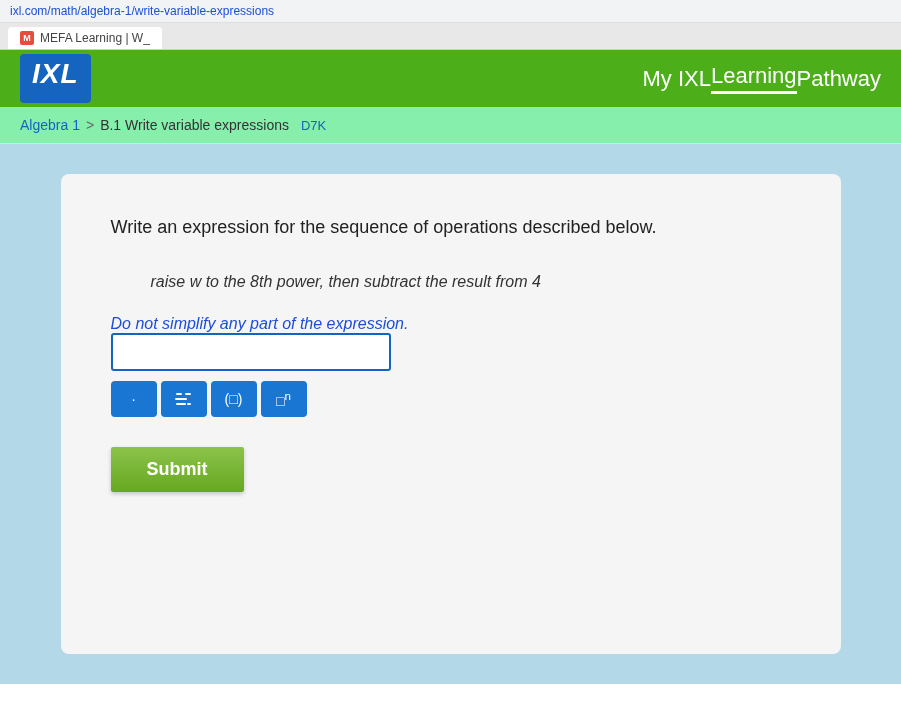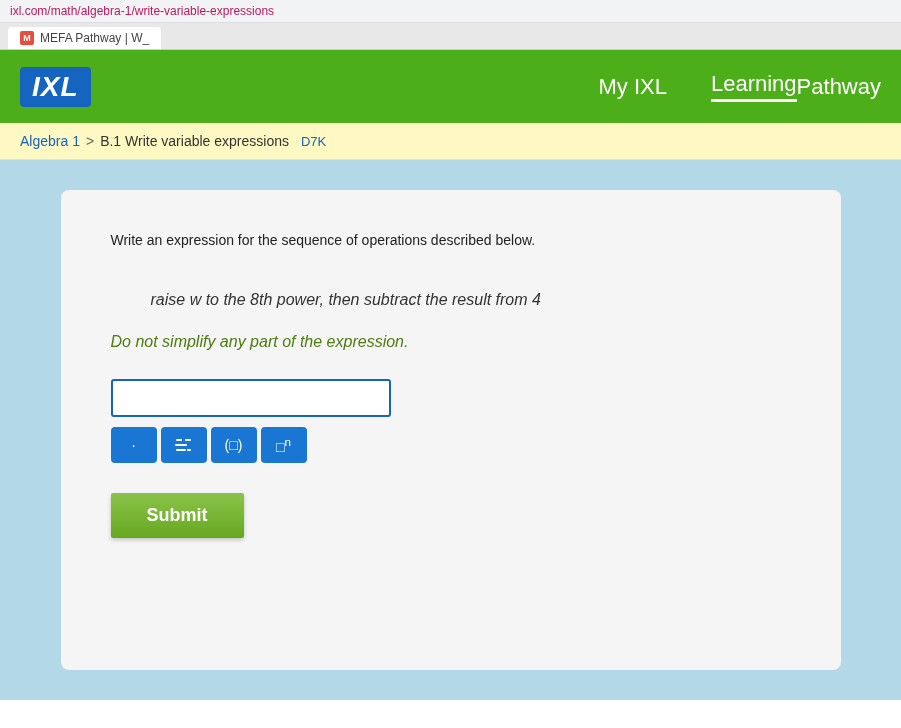--- a/index.html
+++ b/index.html
@@ -14,21 +14,21 @@
       width: 901px;
       min-height: 728px;
       overflow-x: hidden;
     }
 
     
     .url-bar {
       background: #f1f3f4;
       padding: 4px 10px;
       font-size: 12px;
-      color: #be185d;
+      color: #1d4ed8;
       border-bottom: 1px solid #ddd;
     }
 
     
     .tab-bar {
       background: #e8e8e8;
       padding: 4px 8px 0;
       font-size: 12px;
       color: #444;
       display: flex;
@@ -55,23 +55,22 @@
       color: white;
       text-align: center;
       line-height: 14px;
       font-weight: bold;
     }
 
     
     .ixl-header {
       background: #4caf1a;
       display: flex;
-      align-items: center;
-      padding: 16px 20px;
-      height: 73px;
+      padding: 4px 20px;
+      height: 57px;
       position: relative;
     }
 
     .ixl-logo {
       background: #1565c0;
       color: white;
       font-size: 28px;
       font-weight: bold;
       font-style: italic;
       padding: 4px 12px;
@@ -93,26 +92,25 @@
       color: white;
       font-size: 22px;
       font-weight: 500;
       cursor: pointer;
       text-decoration: none;
     }
 
     .nav-item.active {
       border-bottom: 3px solid white;
       padding-bottom: 2px;
-      margin-left: 44px;
     }
 
     
     .breadcrumb {
-      background: #fef9c3;
+      background: #86efac;
       padding: 10px 20px;
       font-size: 14px;
       color: #333;
       border-bottom: 1px solid #e0e0e0;
       display: flex;
       align-items: center;
       gap: 6px;
     }
 
     .breadcrumb a {
@@ -147,40 +145,39 @@
     .question-card {
       background: #f5f5f5;
       border-radius: 8px;
       padding: 40px 50px;
       max-width: 780px;
       width: 100%;
       min-height: 450px;
     }
 
     .question-text {
-      font-size: 14px;
+      font-size: 18px;
       color: #222;
-      margin-bottom: 36px;
+      margin-bottom: 28px;
       line-height: 1.5;
     }
 
     .sub-text {
       font-size: 16px;
       color: #333;
       margin-bottom: 20px;
       padding-left: 40px;
       font-style: italic;
       line-height: 1.6;
     }
 
     .instruction-text {
       font-size: 16px;
-      color: #4d7c0f;
+      color: #1d4ed8;
       font-style: italic;
-      margin-bottom: 28px;
     }
 
     
     .answer-input {
       width: 280px;
       height: 38px;
       border: 2px solid #1565c0;
       border-radius: 3px;
       background: #fff;
       font-size: 16px;
@@ -233,21 +230,21 @@
 </head>
 <body>
 
 <div class="url-bar">
   <span>ixl.com/math/algebra-1/write-variable-expressions</span>
 </div>
 
 <div class="tab-bar">
   <div class="tab">
     <span class="tab-favicon">M</span>
-    <span>MEFA Pathway | W_</span>
+    <span>MEFA Learning | W_</span>
   </div>
 </div>
 
 <div class="ixl-header">
   <div class="ixl-logo">
     <span class="i-letter">I</span><span>XL</span>
   </div>
   <nav class="header-nav">
     <a class="nav-item">My IXL</a>
     <a class="nav-item active">Learning</a>

